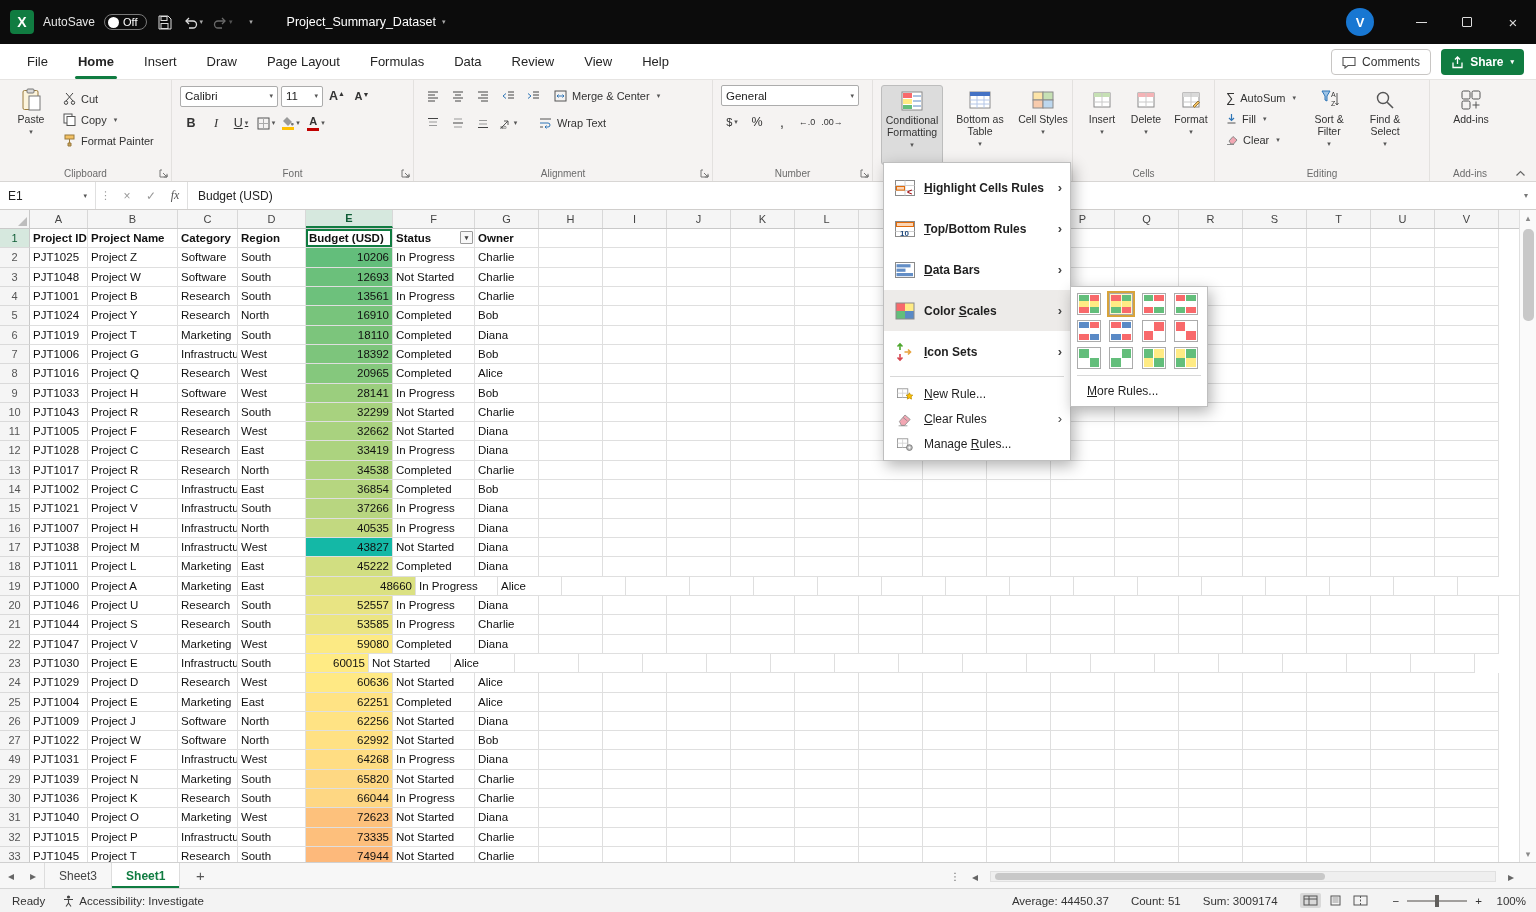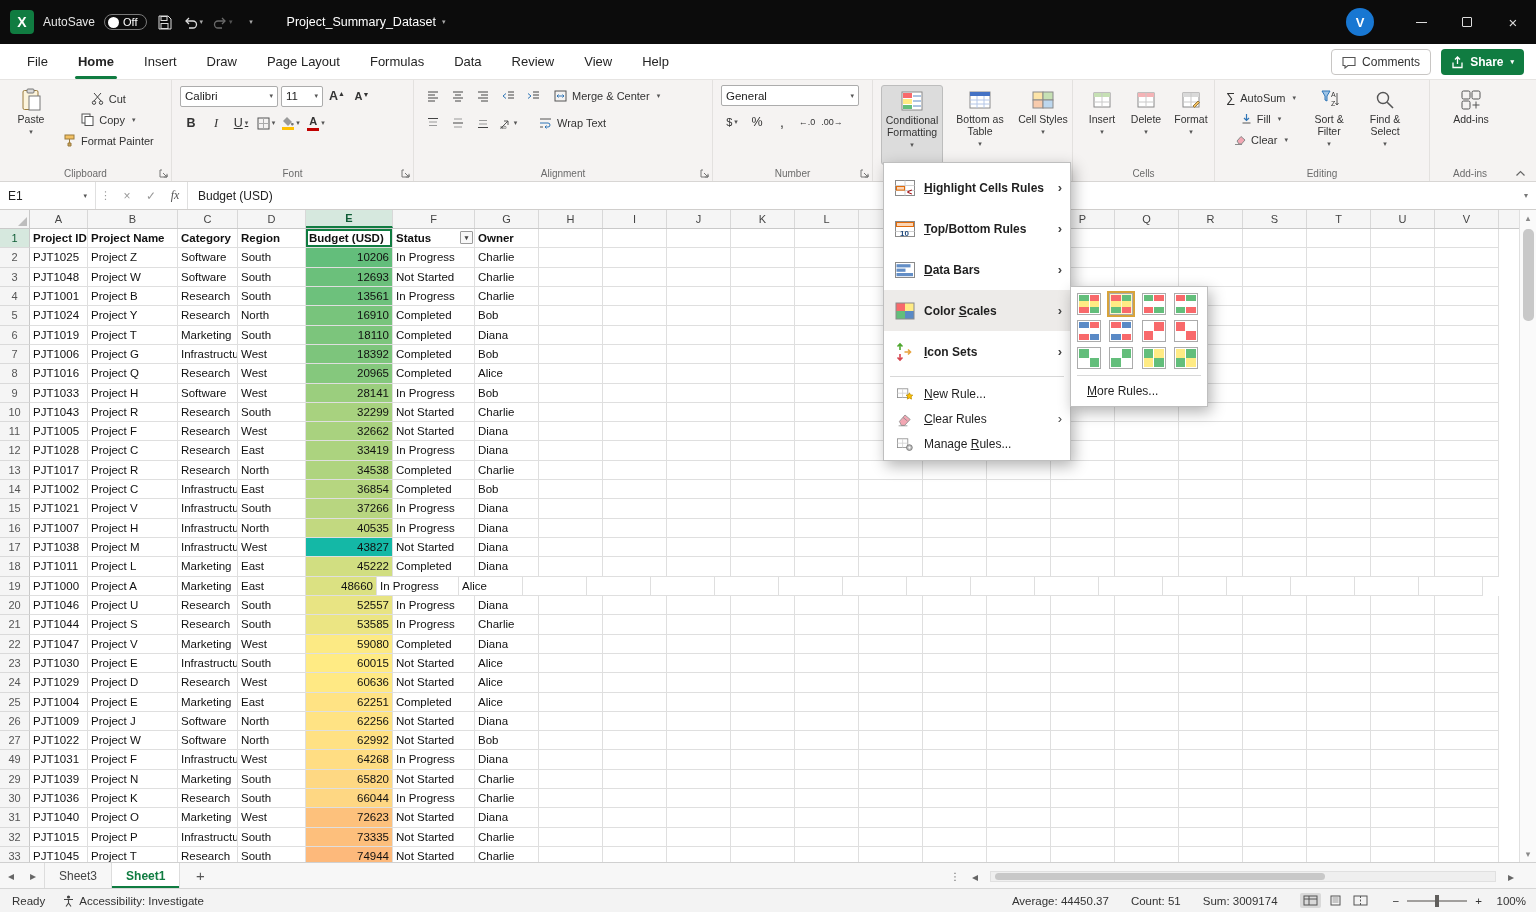--- a/index.html
+++ b/index.html
@@ -47,21 +47,21 @@
           display:flex;}
   .rgroup{position:relative;height:100%;border-right:1px solid #E3E1DF;padding:5px 6px 16px 8px;flex:none;}
   .glabel{position:absolute;bottom:2px;left:0;right:0;text-align:center;font-size:10px;color:#6b6b6b;}
   .dlaunch{position:absolute;right:3px;bottom:3px;line-height:0;}
   .caret{font-size:7px;color:#555;margin-left:2px;}
   .bigbtn{display:flex;flex-direction:column;align-items:center;font-size:10.5px;color:#333;text-align:center;
           line-height:12px;padding-top:2px;border-radius:3px;flex:none;}
   .bigbtn .ic{height:26px;display:flex;align-items:center;justify-content:center;}
   .bigbtn .caret{margin:1px 0 0;}
   .bigbtn.pressed{background:#DCDCDC;border:1px solid #BDBDBD;}
-  .smbtn{display:flex;align-items:center;gap:5px;font-size:11px;color:#333;height:21px;padding:0 3px;flex:none;justify-content:center;}
+  .smbtn{display:flex;align-items:center;gap:5px;font-size:11px;color:#333;height:21px;padding:0 3px;flex:none;}
   .combo{display:flex;align-items:center;justify-content:space-between;border:1px solid #ACACAC;background:#fff;
          height:21px;font-size:11.5px;padding:0 4px;border-radius:2px;color:#222;}
   .tbtn{min-width:22px;height:22px;display:flex;align-items:center;justify-content:center;font-size:12.5px;
         color:#333;border-radius:2px;}
   .frow{display:flex;align-items:center;gap:3px;margin-bottom:5px;}
   .fontA{font-weight:bold;}
   .redbarA{display:inline-flex;flex-direction:column;align-items:center;line-height:11px;font-weight:bold;}
   .redbarA i{display:block;width:12px;height:3px;background:#C00000;margin-top:1px;}
   .yellowbar i{background:#FFC000;}
   .collapse-ribbon{position:absolute;right:10px;bottom:4px;line-height:0;}
@@ -1112,21 +1112,21 @@
         <div class="gc" style="width: 64px;"></div>
         <div class="gc" style="width: 64px;"></div>
         <div class="gc" style="width: 64px;"></div>
       </div>
       <div class="grow">
         <div class="rn" style="width: 30px;">19</div>
         <div class="gc" style="width: 58px;">PJT1000</div>
         <div class="gc" style="width: 90px;">Project A</div>
         <div class="gc" style="width: 60px;">Marketing</div>
         <div class="gc" style="width: 68px;">East</div>
-        <div class="gc num" style="width: 71px; background: rgb(219, 225, 130);">48660</div>
+        <div class="gc num" style="width: 110px; background: rgb(219, 225, 130);">48660</div>
         <div class="gc" style="width: 82px;">In Progress</div>
         <div class="gc" style="width: 64px;">Alice</div>
         <div class="gc" style="width: 64px;"></div>
         <div class="gc" style="width: 64px;"></div>
         <div class="gc" style="width: 64px;"></div>
         <div class="gc" style="width: 64px;"></div>
         <div class="gc" style="width: 64px;"></div>
         <div class="gc" style="width: 64px;"></div>
         <div class="gc" style="width: 64px;"></div>
         <div class="gc" style="width: 64px;"></div>
@@ -1212,21 +1212,21 @@
         <div class="gc" style="width: 64px;"></div>
         <div class="gc" style="width: 64px;"></div>
         <div class="gc" style="width: 64px;"></div>
       </div>
       <div class="grow">
         <div class="rn" style="width: 30px;">23</div>
         <div class="gc" style="width: 58px;">PJT1030</div>
         <div class="gc" style="width: 90px;">Project E</div>
         <div class="gc" style="width: 60px;">Infrastructure</div>
         <div class="gc" style="width: 68px;">South</div>
-        <div class="gc num" style="width: 87px; background: rgb(255, 235, 132);">60015</div>
+        <div class="gc num" style="width: 63px; background: rgb(255, 235, 132);">60015</div>
         <div class="gc" style="width: 82px;">Not Started</div>
         <div class="gc" style="width: 64px;">Alice</div>
         <div class="gc" style="width: 64px;"></div>
         <div class="gc" style="width: 64px;"></div>
         <div class="gc" style="width: 64px;"></div>
         <div class="gc" style="width: 64px;"></div>
         <div class="gc" style="width: 64px;"></div>
         <div class="gc" style="width: 64px;"></div>
         <div class="gc" style="width: 64px;"></div>
         <div class="gc" style="width: 64px;"></div>

